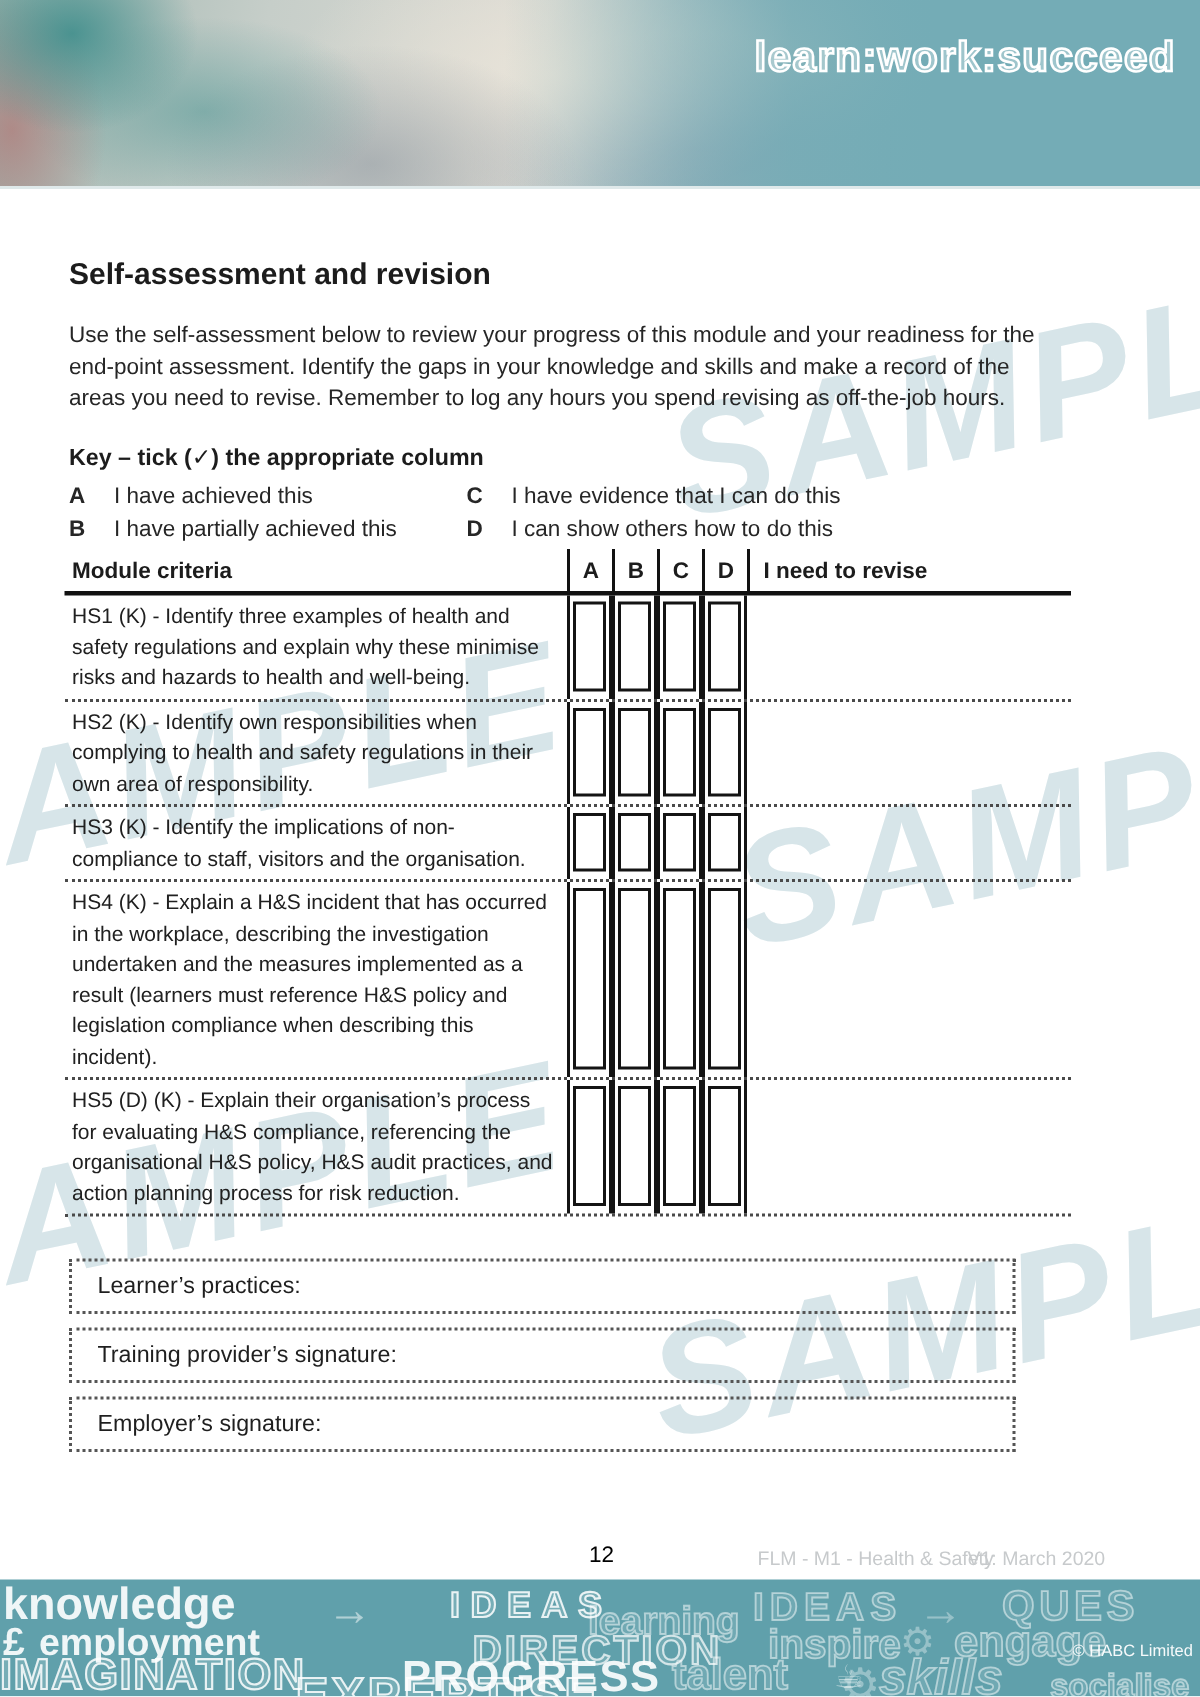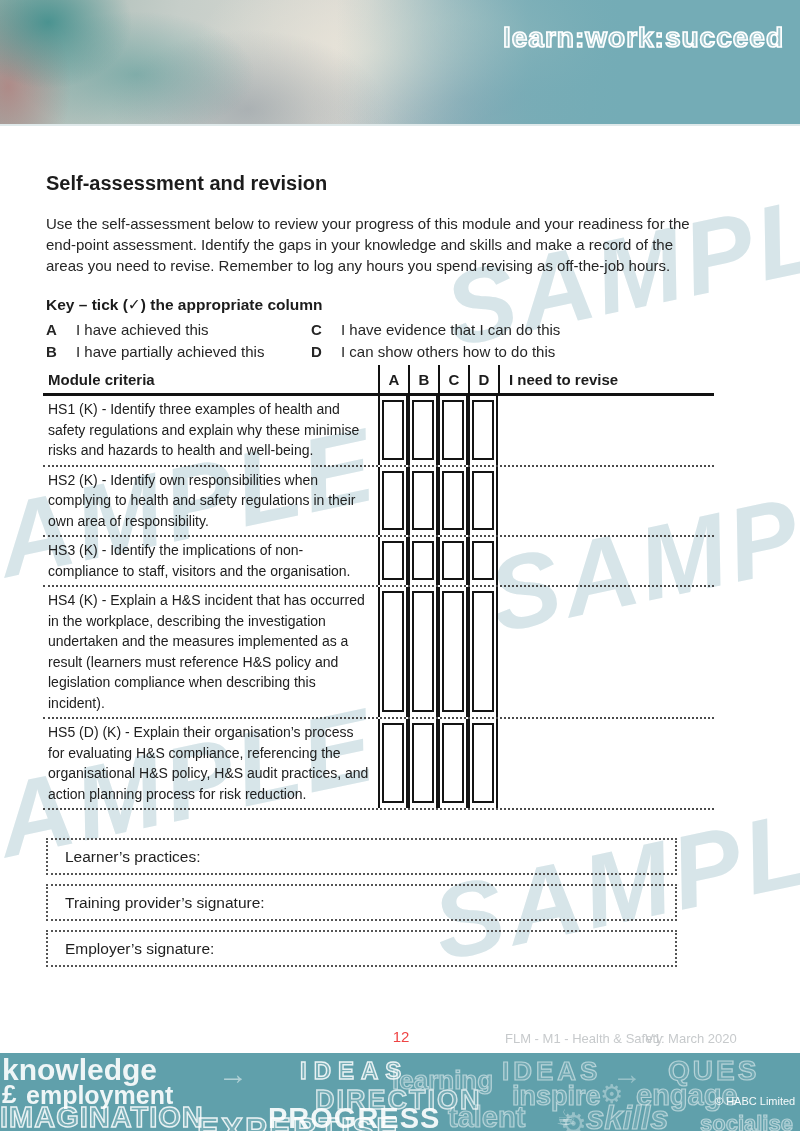--- a/index.html
+++ b/index.html
@@ -63,21 +63,21 @@
     display:flex;justify-content:center;align-items:stretch;}
   .cbox{width:18px;margin:4px 0 5px 0;border:2px solid #141414;background:#fff;}
   .td-revise{flex:1;}
   
   .sigs{margin-top:28px;}
   .sig{width:610px;height:33px;border:2px dotted #555;margin-bottom:9px;
     display:flex;align-items:center;padding-left:17px;box-sizing:content-box;
     font-size:15.5px;color:#1f1f1f;background:transparent;}
   
   .pagenum{position:absolute;left:386px;top:1028px;width:30px;text-align:center;
-    font-size:15px;color:#ef4444;z-index:1;}
+    font-size:15px;color:#000000;z-index:1;}
   .foot-module{position:absolute;left:505px;top:1031px;font-size:13px;color:#c7cacc;z-index:1;}
   .foot-version{position:absolute;left:645px;top:1031px;font-size:13px;color:#c7cacc;z-index:1;}
   
   .banner-bottom{position:absolute;left:0;bottom:0;width:800px;height:78px;background:#60a0ab;
     overflow:hidden;z-index:2;}
   .bw{position:absolute;font-weight:bold;white-space:nowrap;line-height:1;}
   .bw-solid{color:rgba(255,255,255,.9);}
   .bw-dim{color:rgba(255,255,255,.5);}
   .bw-dim2{color:rgba(255,255,255,.35);}
   .bw-outline{color:rgba(255,255,255,.15);-webkit-text-stroke:1.4px rgba(255,255,255,.85);}

